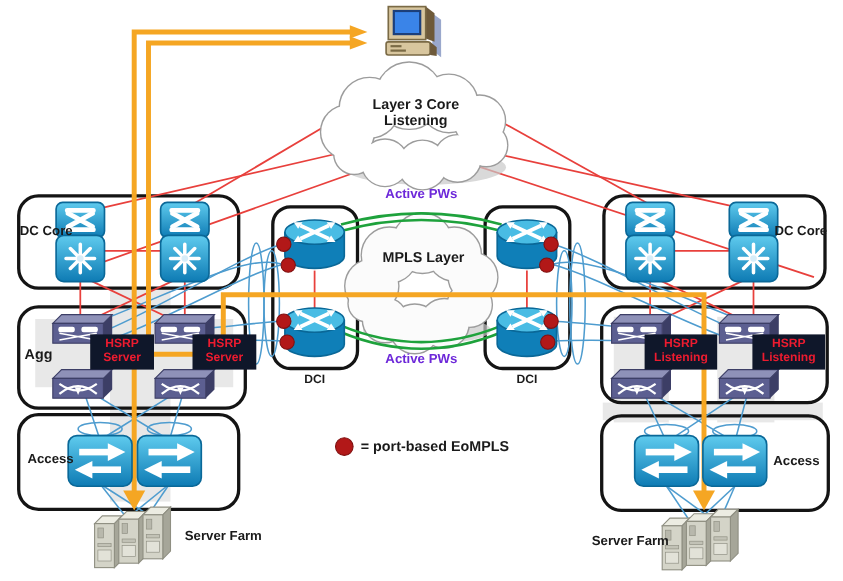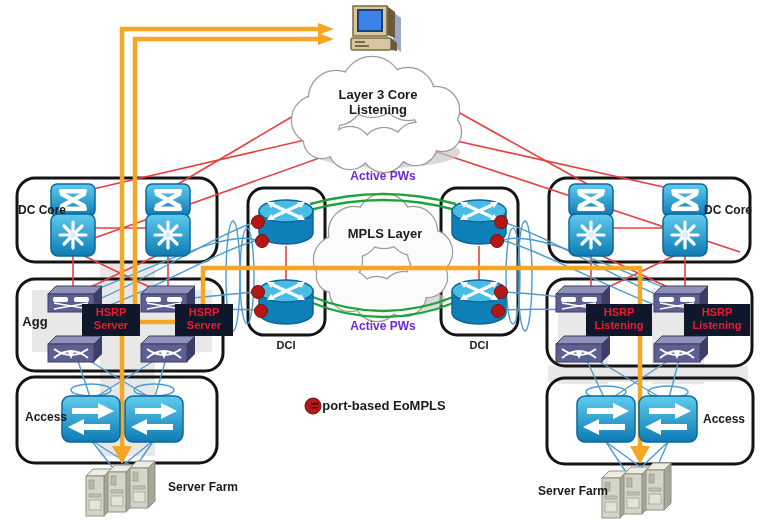--- a/index.html
+++ b/index.html
@@ -348,15 +348,15 @@
   <span class="ln">Listening</span>
 </div>
 <div class="lbl hsrp" style="left:648px;top:304px;width:66px;height:30px;">
   <span class="ln">HSRP</span>
   <span class="ln">Listening</span>
 </div>
 
 <div class="lbl sz12 left" style="left:168px;top:481px;width:80px;">Server Farm</div>
 <div class="lbl sz12 left" style="left:538px;top:485px;width:80px;">Server Farm</div>
 
-<div class="lbl sz13 left" style="left:311px;top:399px;width:190px;">= port-based EoMPLS</div>
+<div class="lbl sz13 left" style="left:328px;top:399px;width:190px;">= port-based EoMPLS</div>
 
 </div>
 
 </body></html>

